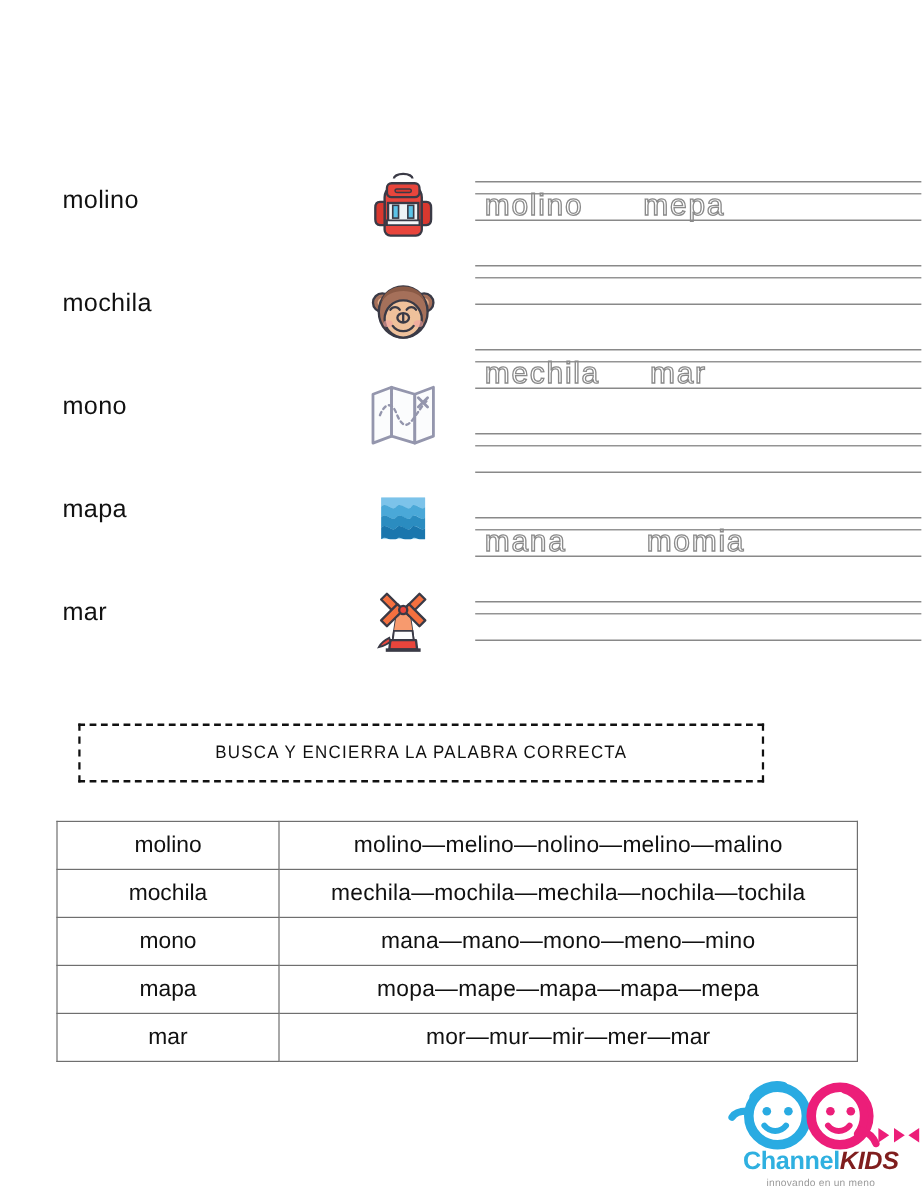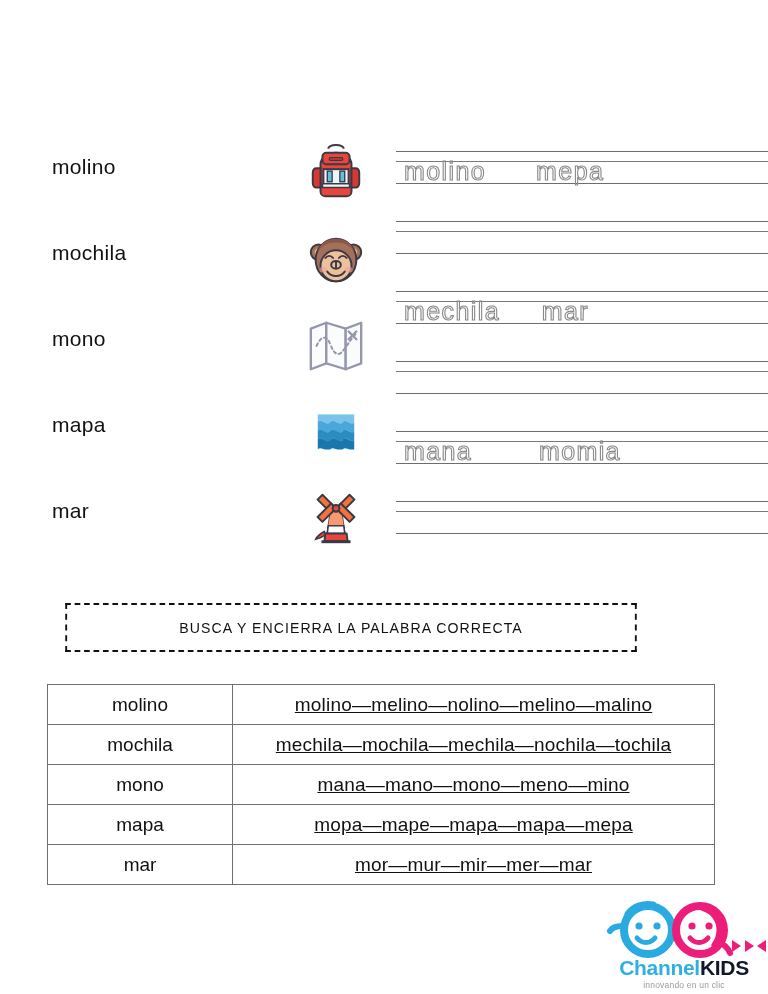--- a/index.html
+++ b/index.html
@@ -80,32 +80,32 @@
     border:1.4px solid #6f6f6f;
     height:39px;
     text-align:center;
     vertical-align:middle;
     font-size:19px;
     color:#111;
     font-family:"Liberation Sans", sans-serif;
     padding:0 4px;
   }
   .tbl td.k{width:176px;font-size:19px;}
-  .tbl td.v{font-size:19px;letter-spacing:0.2px;text-decoration:underline;}
+  .tbl td.v{font-size:19px;letter-spacing:0.2px;}
 
   
   .logo{position:absolute;left:600px;top:900px;width:168px;height:94px;}
   .logo svg{display:block;}
   .logo-txt{
     position:absolute;left:0;top:56px;width:168px;text-align:center;
     font-size:21px;font-weight:bold;letter-spacing:-0.3px;
     font-family:"Liberation Sans", sans-serif;
   }
   .logo-txt .c1{color:#2fb0e0;}
-  .logo-txt .c2{color:#0f172a;}
+  .logo-txt .c2{color:#7f1d1d;font-style:italic;}
   .logo-sub{
     position:absolute;left:0;top:80px;width:168px;text-align:center;
     font-size:8.5px;color:#9a9a9a;letter-spacing:0.2px;
   }
 </style>
 </head>
 <body>
 
 <div class="page">
 
@@ -294,16 +294,16 @@
       <circle cx="109" cy="26" r="3.6" fill="#ec1e79"></circle>
       <path d="M90 38c5 6 13 6 18 0" fill="none" stroke="#ec1e79" stroke-width="5" stroke-linecap="round"></path>
 
       <path d="M132 40l9 6-9 6z" fill="#ec1e79"></path>
       <path d="M145 40l9 6-9 6z" fill="#ec1e79"></path>
       <path d="M166 40l-9 6 9 6z" fill="#ec1e79"></path>
     </svg>
     <div class="logo-txt">
       <span class="c1">Channel</span><span class="c2">KIDS</span>
     </div>
-    <div class="logo-sub">innovando en un clic</div>
+    <div class="logo-sub">innovando en un meno</div>
   </div>
 
 </div>
 
 </body></html>

